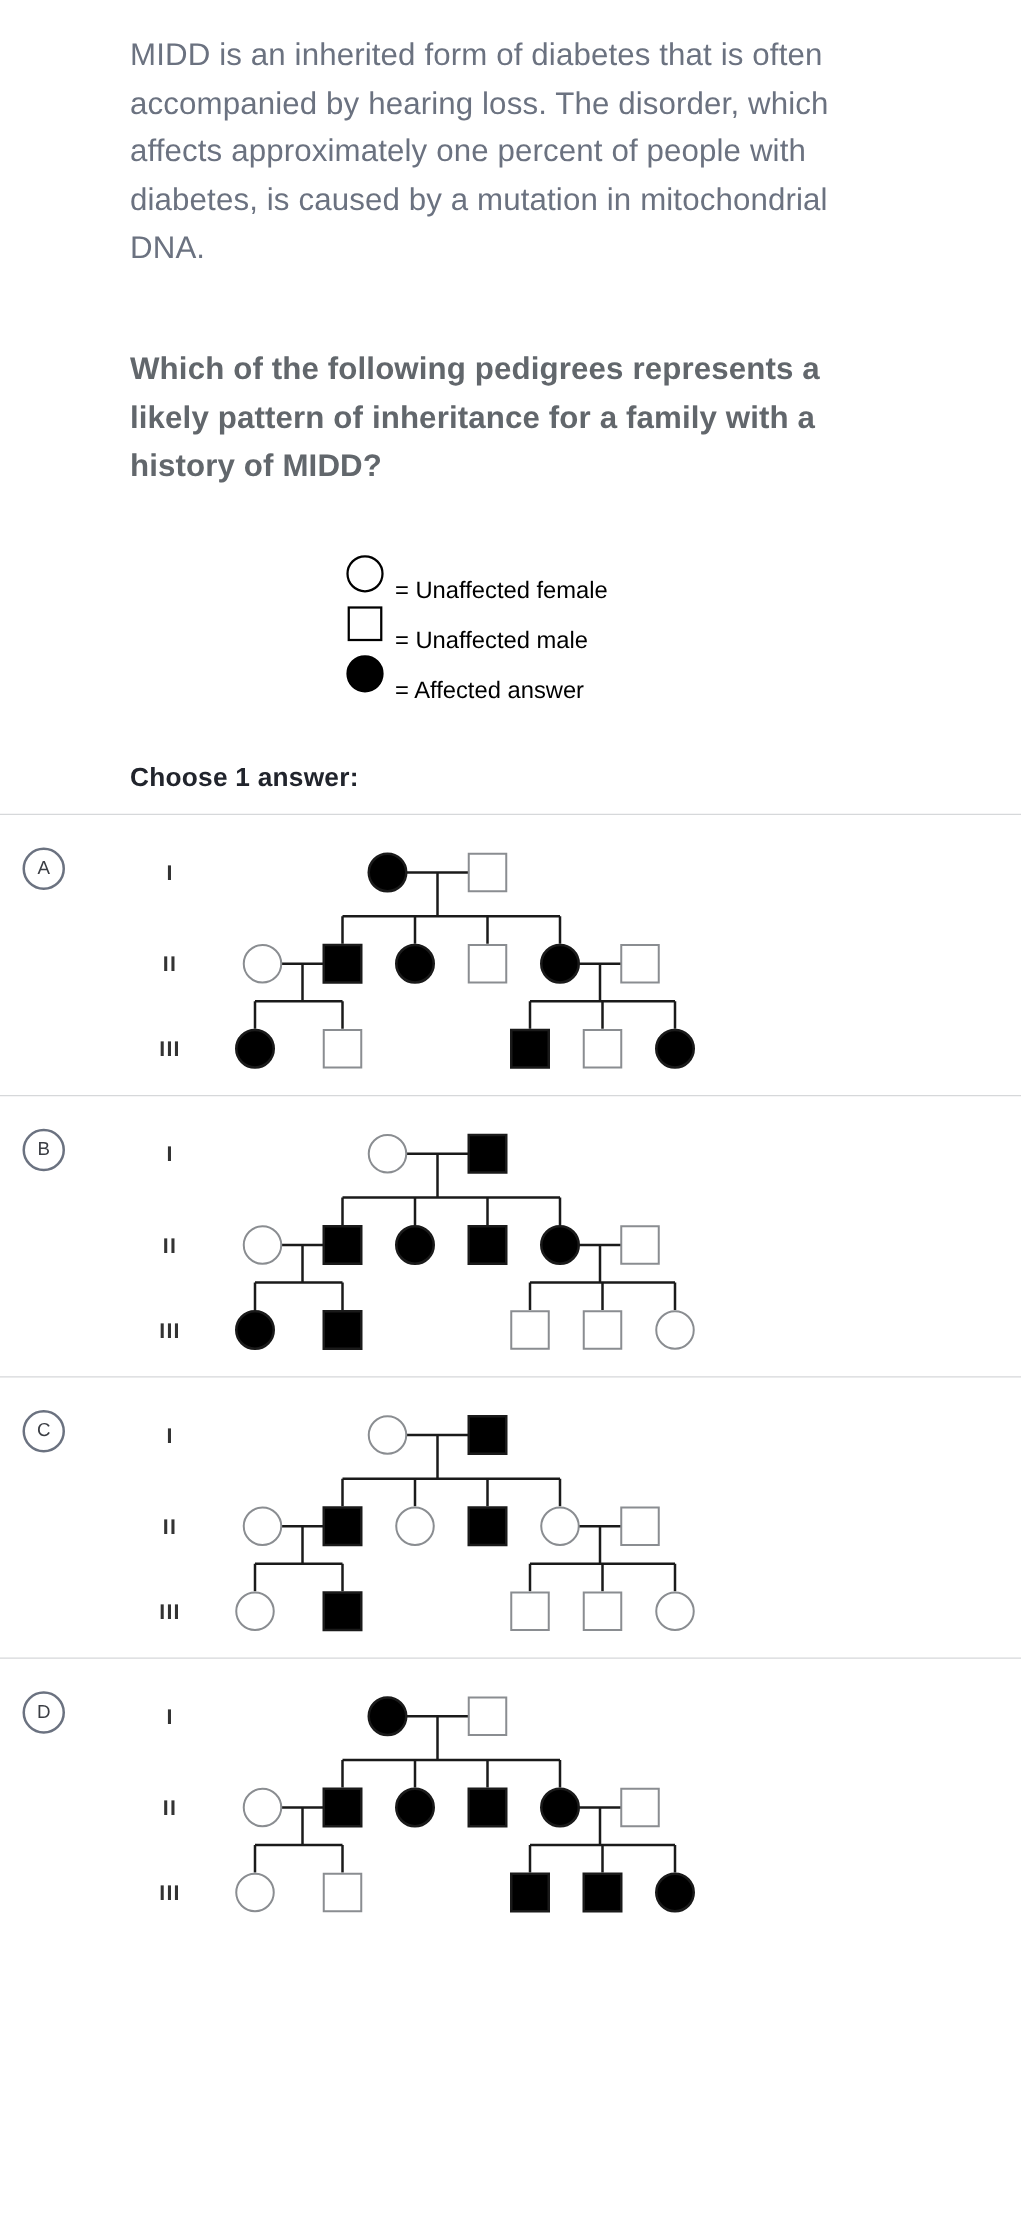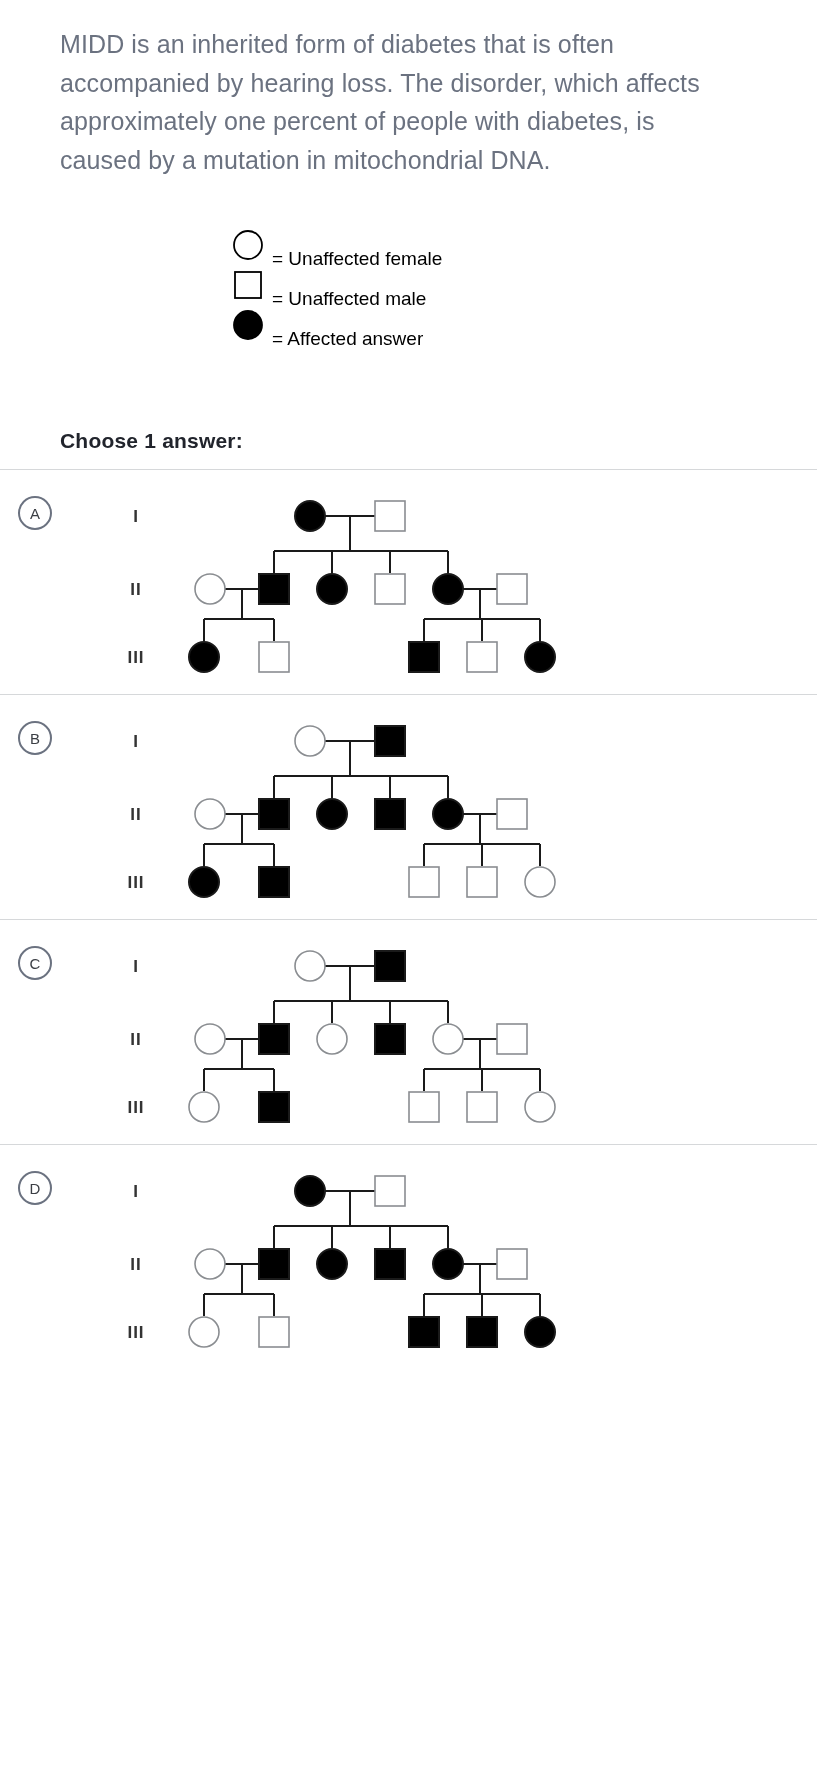--- a/index.html
+++ b/index.html
@@ -17,21 +17,21 @@
     left: 0; top: 0; bottom: 0;
     width: 8px;
     background: #ffffff;
     border-right: 1px solid #ffffff;
   }
   .page {
     position: absolute;
     left: 0; top: 0;
     width: 817px;
   }
-  .content { padding: 0 104px 0 60px; }
+  .content { padding: 0 104px 0 104px; }
 
   .stem {
     font-size: 25px;
     line-height: 38.5px;
     color: #6b7280;
     font-weight: 400;
     letter-spacing: .1px;
   }
   .prompt {
     margin-top: 58px;
@@ -55,21 +55,21 @@
   .legend-sym { width: 48px; display:flex; justify-content:center; align-items:center; }
   .legend-text {
     font-size: 19px;
     color: #000;
     white-space: nowrap;
     font-family: "Liberation Sans", sans-serif;
     margin-top: 28px;
   }
 
   .choose {
-    margin-top: 84px;
+    margin-top: 52px;
     font-size: 21px;
     font-weight: 700;
     color: #21242c;
     letter-spacing: .2px;
   }
 
   
   .options { margin-top: 16px; }
   .option {
     border-top: 1px solid #d6d8da;
@@ -98,20 +98,21 @@
 </head>
 <body>
 
 <div class="left-rail"></div>
 
 <div class="page">
   <div class="content">
 
     <p class="stem">MIDD is an inherited form of diabetes that is often accompanied by hearing loss. The disorder, which affects approximately one percent of people with diabetes, is caused by a mutation in mitochondrial DNA.</p>
 
+    <p class="prompt">Which of the following pedigrees represents a likely pattern of inheritance for a family with a history of MIDD?</p>
 
     <div class="legend">
       <div class="legend-row">
         <span class="legend-sym">
           <svg width="34" height="34" viewBox="0 0 34 34">
               <circle cx="17" cy="17" r="14" fill="#fff" stroke="#000" stroke-width="1.8"></circle>
             </svg>
         </span>
         <span class="legend-text">= Unaffected female</span>
       </div>

